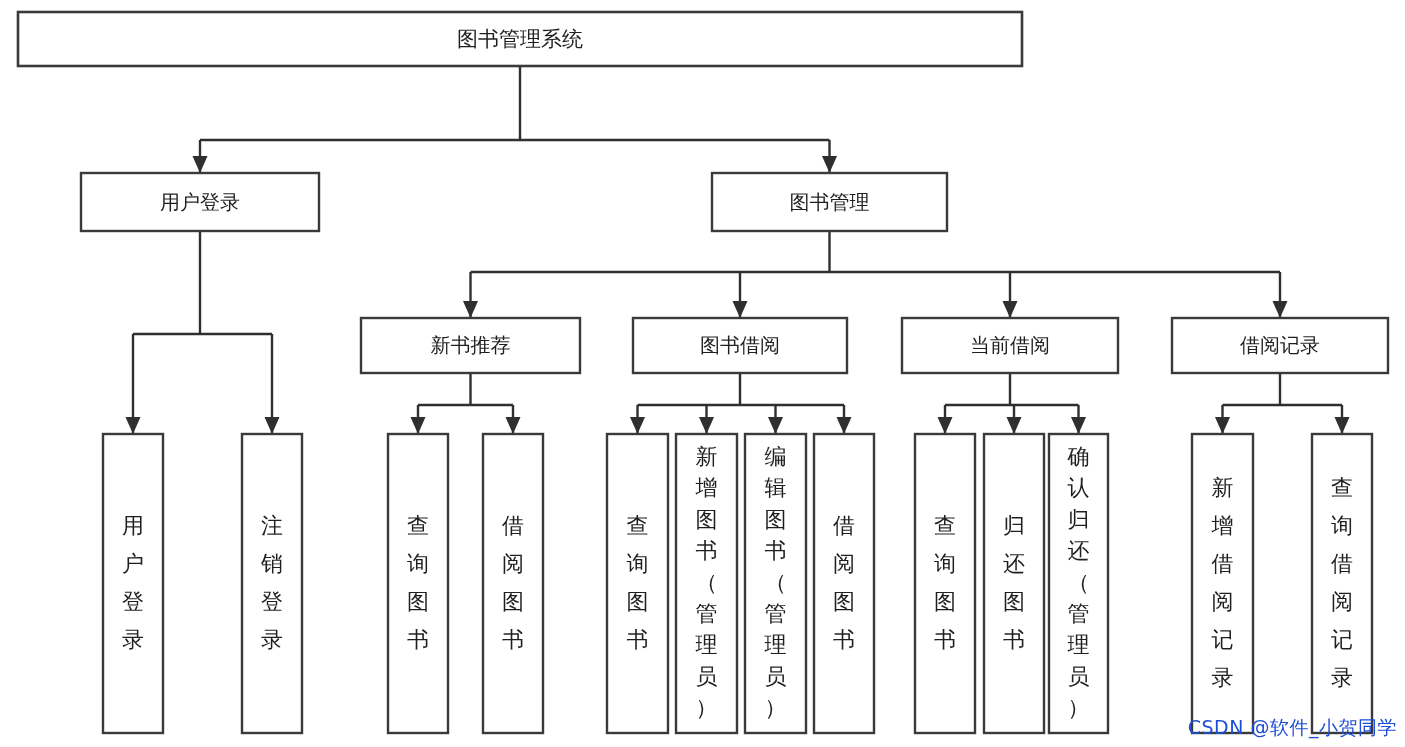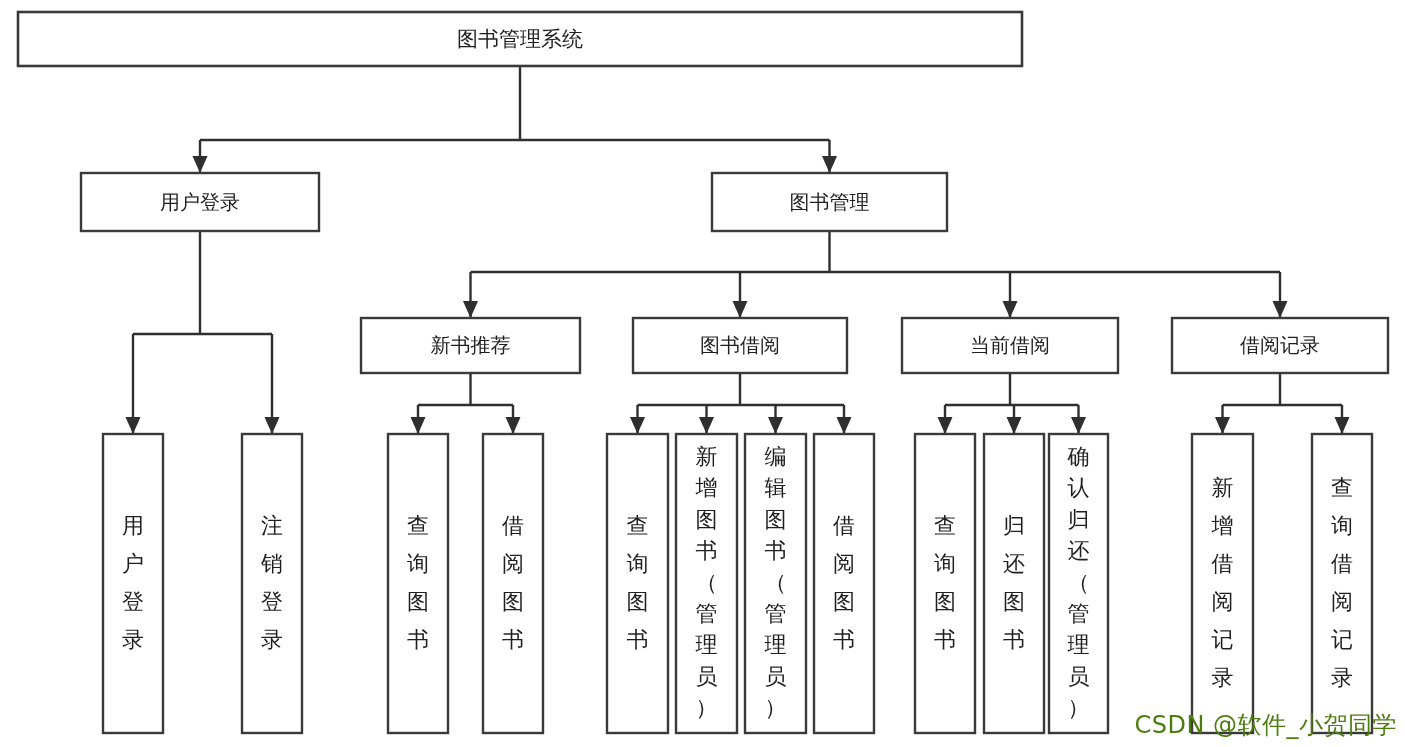--- a/index.html
+++ b/index.html
@@ -61,22 +61,22 @@
     font-family: "DejaVu Sans", "Liberation Sans", sans-serif;
     font-size: 22px;
     text-anchor: middle;
     dominant-baseline: middle;
   }
   .watermark {
     position: absolute;
     right: 8px;
     bottom: 6px;
     font-family: "DejaVu Sans", "Liberation Sans", sans-serif;
-    font-size: 24px;
-    color: #4d7c0f;
+    font-size: 19px;
+    color: #1d4ed8;
     letter-spacing: 0.5px;
     white-space: nowrap;
     pointer-events: none;
     margin-left: 32px;
   }
 </style>
 </head>
 <body>
 
 <div id="diagram-root">

